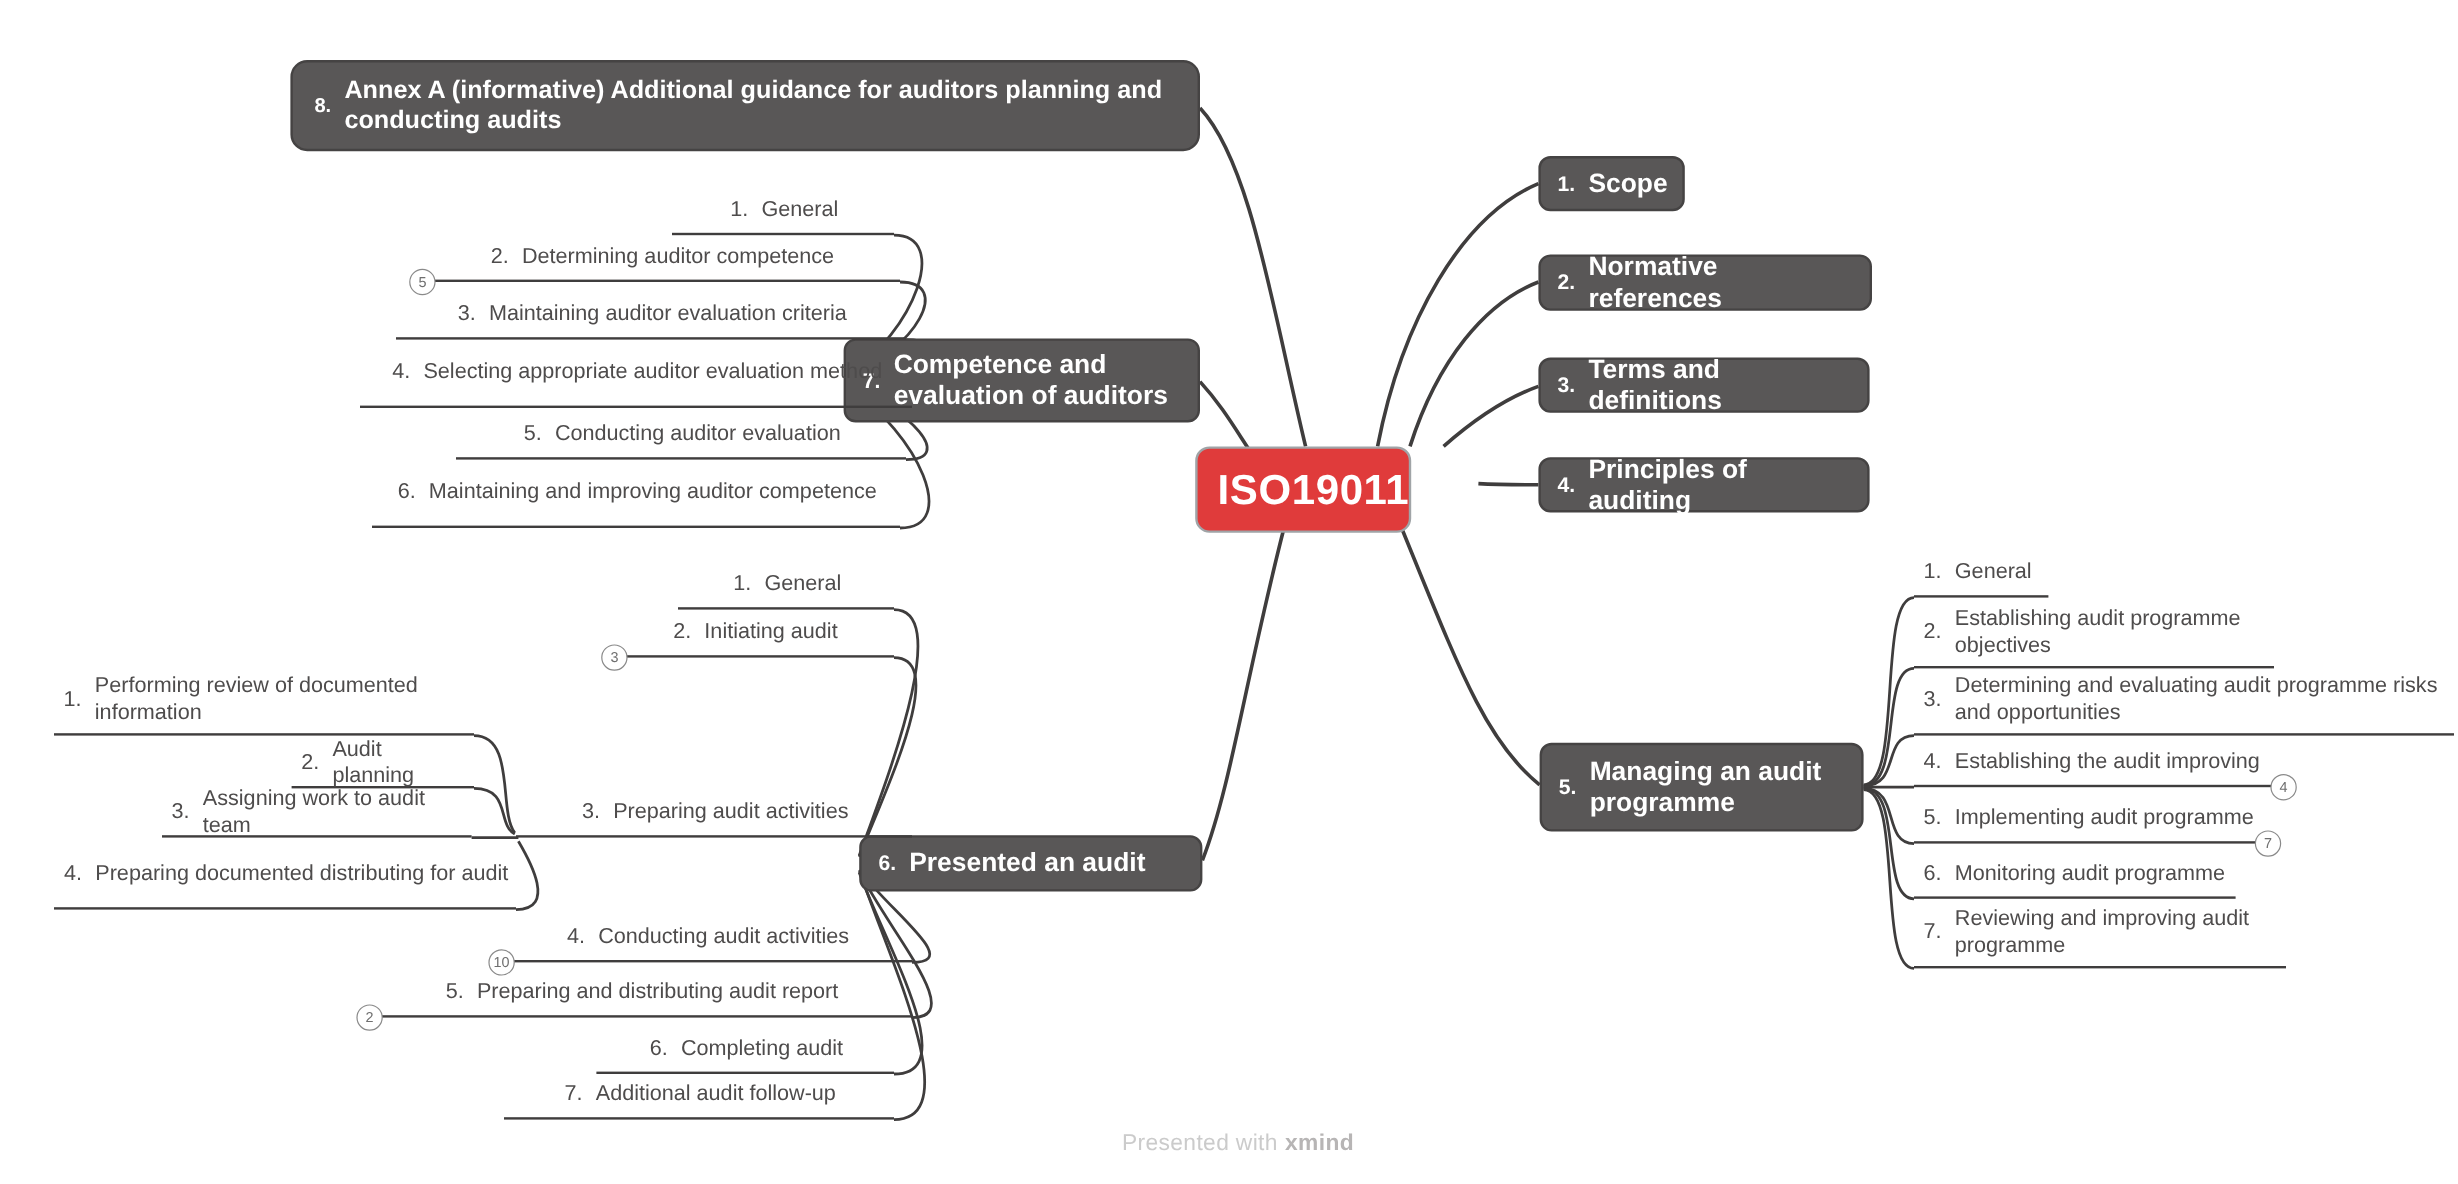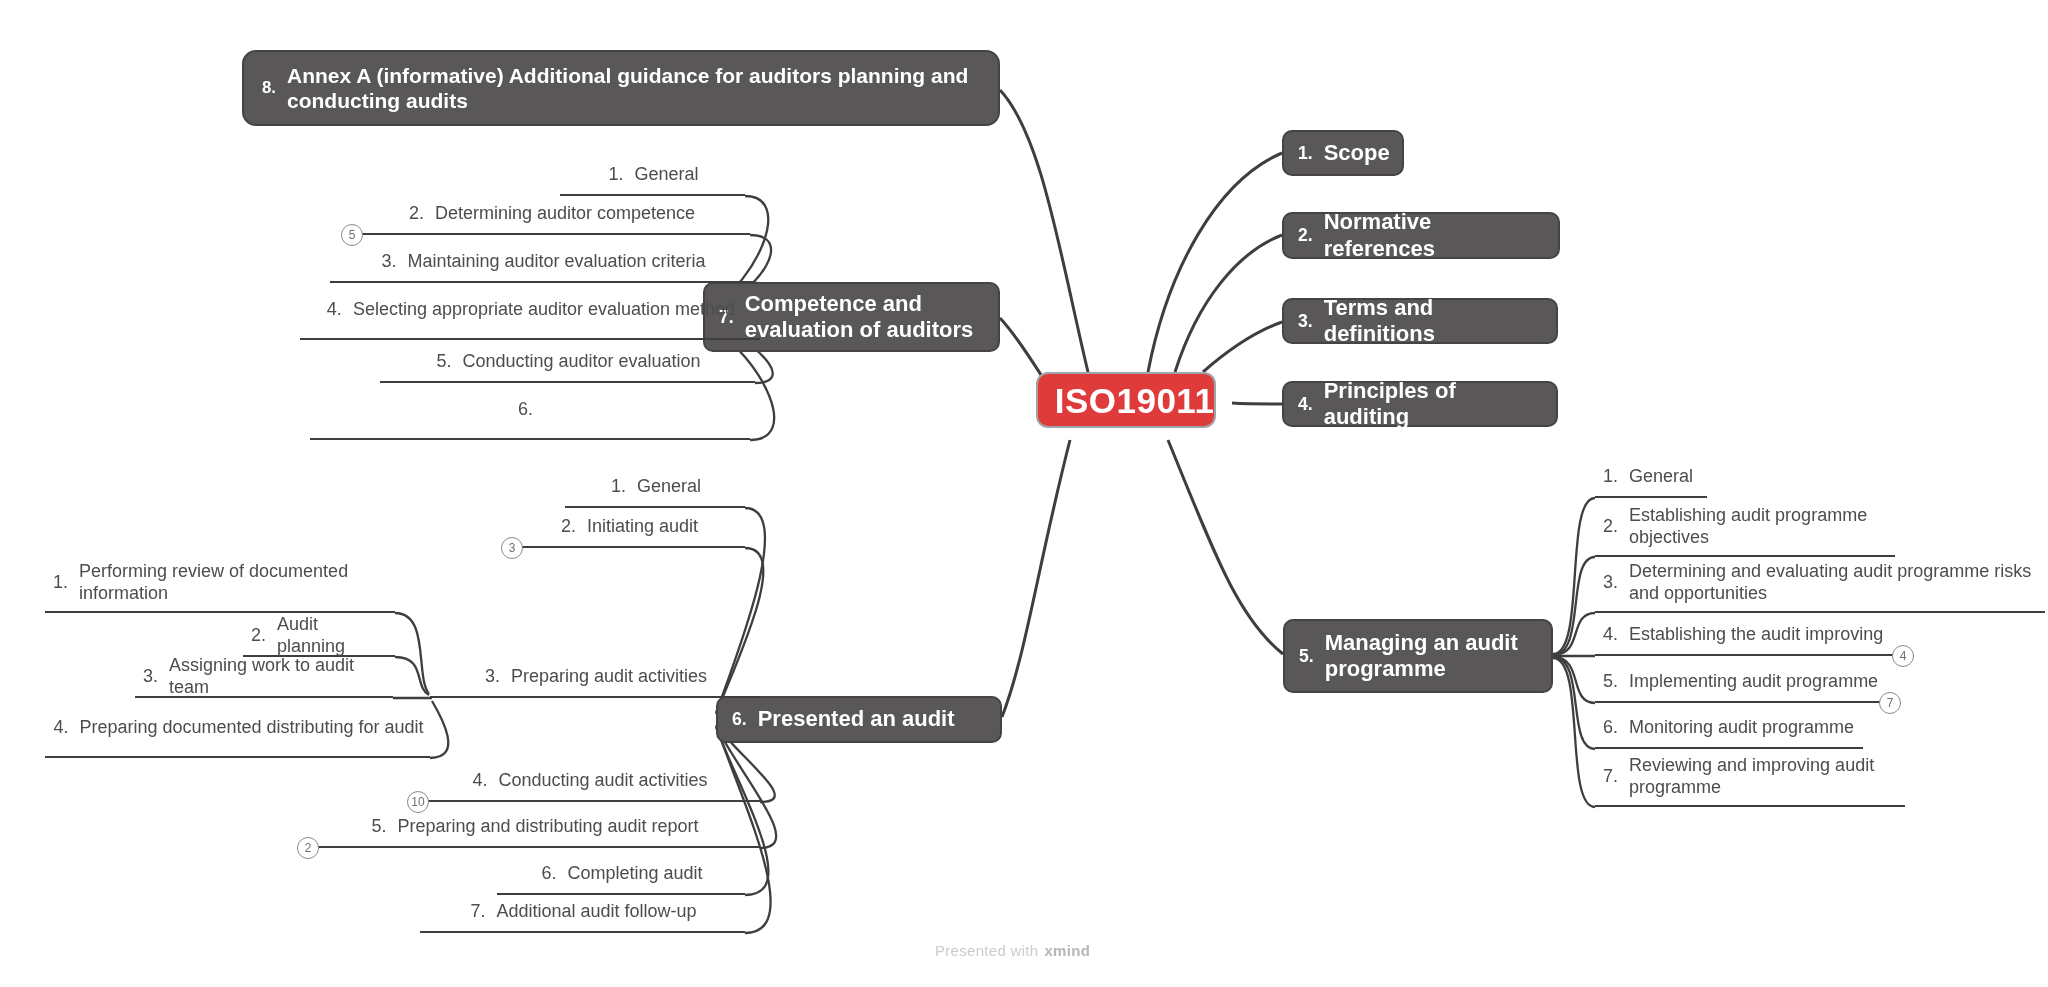--- a/index.html
+++ b/index.html
@@ -39,21 +39,21 @@
   .child .lbl{line-height:1.25;}
 
   .badge{
     position:absolute;width:22px;height:22px;border-radius:50%;box-sizing:border-box;
     background:#ffffff;border:1.5px solid var(--badge_border,#8a8a8a);
     color:var(--badge_text,#6f6f6f);font-size:12px;
     display:flex;align-items:center;justify-content:center;
   }
 
   .watermark{
-    position:absolute;font-size:15px;color:var(--watermark,#cbcbcb);
+    position:absolute;font-size:19px;color:var(--watermark,#cbcbcb);
     letter-spacing:0.3px;
   }
   .watermark .brand{font-weight:700;color:#b7b5b5;margin-left:6px;}
 </style>
 </head>
 <body>
 
 <div class="canvas">
 
   <svg class="edges">
@@ -89,21 +89,21 @@
 
     <path class="edge w25" d="M 1553,654 C 1586,654 1564,498 1595,498"></path>
     <path class="edge w25" d="M 1553,655 C 1586,655 1566,557 1595,557"></path>
     <path class="edge w25" d="M 1553,655 C 1584,655 1568,613 1595,613"></path>
     <path class="edge w25" d="M 1553,656 L 1595,656"></path>
     <path class="edge w25" d="M 1553,657 C 1584,657 1568,703 1595,703"></path>
     <path class="edge w25" d="M 1553,657 C 1586,657 1566,749 1595,749"></path>
     <path class="edge w25" d="M 1553,658 C 1586,658 1564,807 1595,807"></path>
   </svg>
 
-  <div class="topic root-topic" style="left:1036px;top:372px;width:180px;height:56px;padding-left:27px;">
+  <div class="topic root-topic" style="left:996px;top:372px;width:180px;height:72px;padding-left:27px;">
     <span class="lbl">ISO19011</span>
   </div>
 
   <div class="topic" style="left:1282px;top:130px;width:122px;height:46px;">
     <span class="num">1.</span>
     <span class="lbl">Scope</span>
   </div>
   <div class="topic" style="left:1282px;top:212px;width:278px;height:47px;">
     <span class="num">2.</span>
     <span class="lbl">Normative references</span>
@@ -149,20 +149,21 @@
   <div class="child centered" style="left:300px;top:286px;width:460px;height:54px;">
     <span class="num">4.</span>
     <span class="lbl">Selecting appropriate auditor evaluation method</span>
   </div>
   <div class="child centered" style="left:380px;top:347px;width:375px;height:36px;">
     <span class="num">5.</span>
     <span class="lbl">Conducting auditor evaluation</span>
   </div>
   <div class="child centered" style="left:310px;top:386px;width:440px;height:54px;">
     <span class="num">6.</span>
+    <span class="lbl">Maintaining and improving auditor competence</span>
   </div>
 
   <div class="child centered" style="left:565px;top:472px;width:180px;height:36px;">
     <span class="num">1.</span>
     <span class="lbl">General</span>
   </div>
   <div class="child centered" style="left:512px;top:512px;width:233px;height:36px;">
     <span class="num">2.</span>
     <span class="lbl">Initiating audit</span>
   </div>

